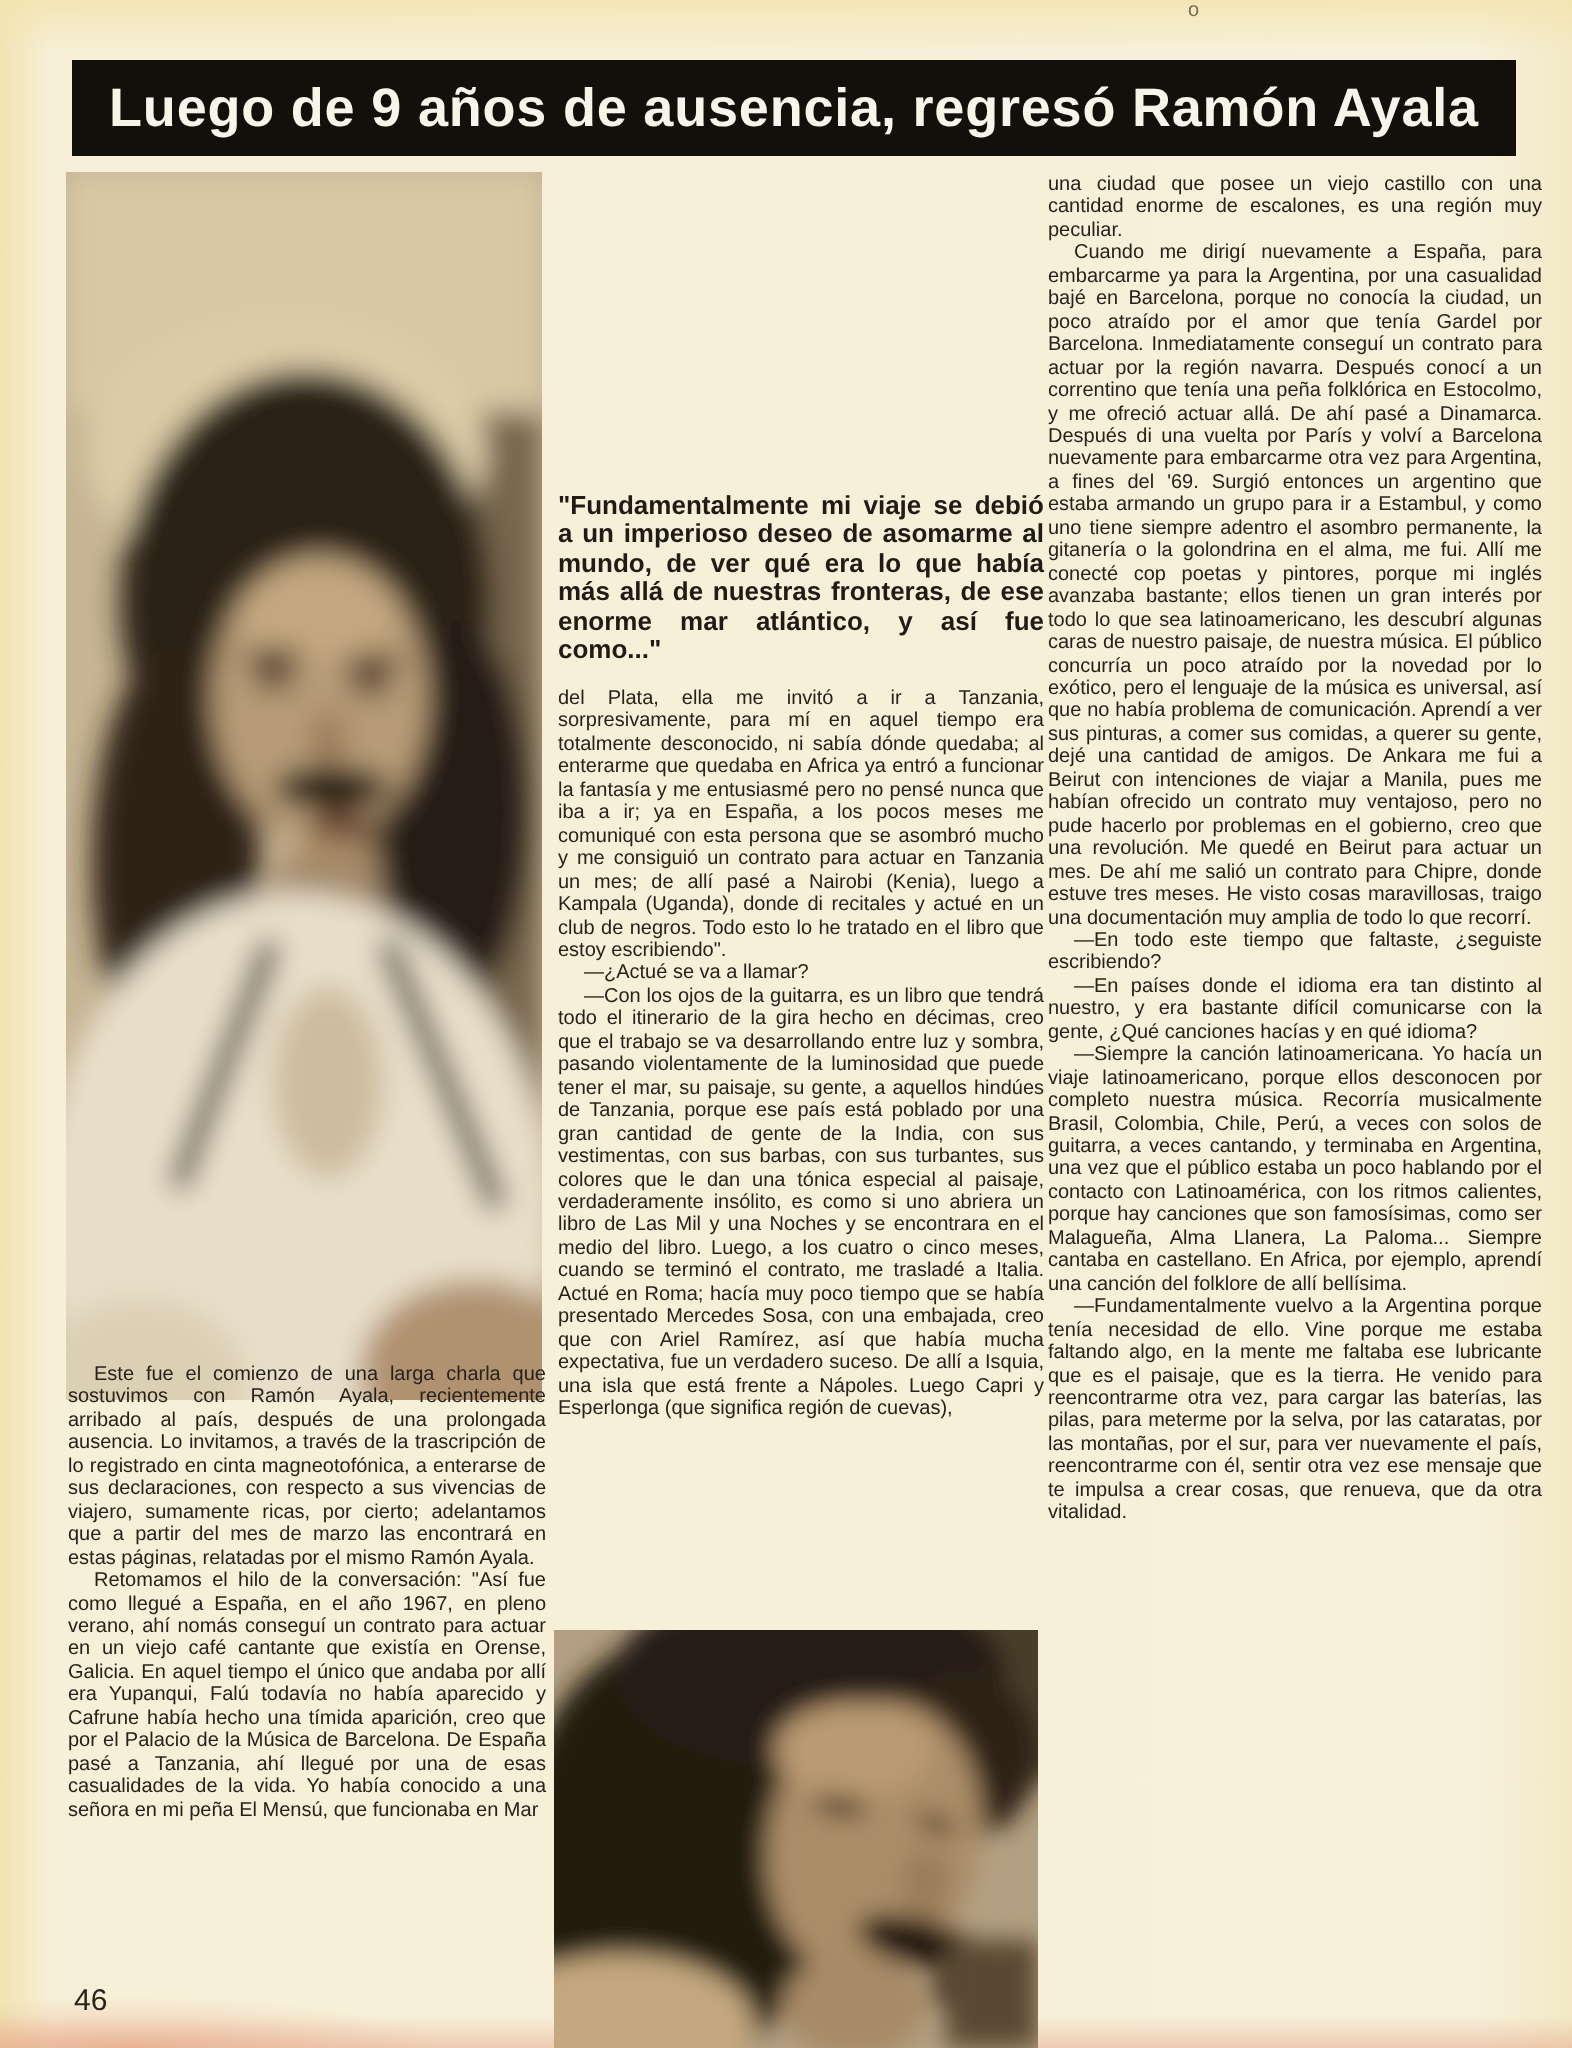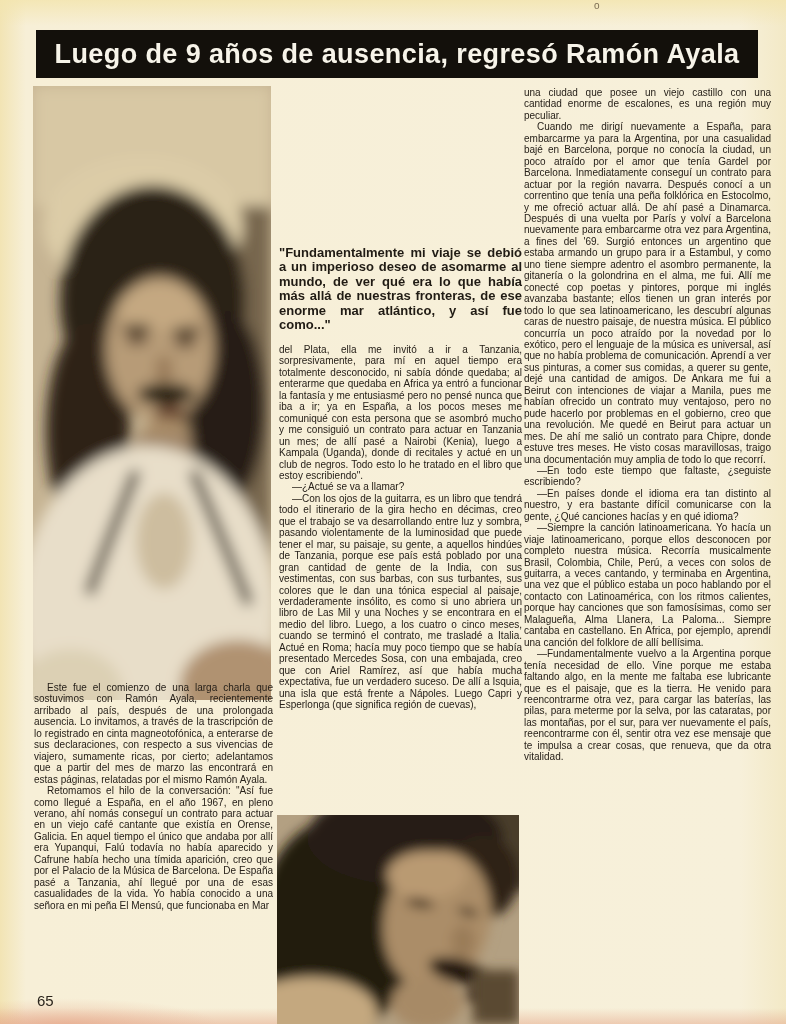--- a/index.html
+++ b/index.html
@@ -145,15 +145,15 @@
 
   <div class="col" id="col-right">
     <p>una ciudad que posee un viejo castillo con una cantidad enorme de escalones, es una región muy peculiar.</p>
     <p class="ind">Cuando me dirigí nuevamente a España, para embarcarme ya para la Argentina, por una casualidad bajé en Barcelona, porque no conocía la ciudad, un poco atraído por el amor que tenía Gardel por Barcelona. Inmediatamente conseguí un contrato para actuar por la región navarra. Después conocí a un correntino que tenía una peña folklórica en Estocolmo, y me ofreció actuar allá. De ahí pasé a Dinamarca. Después di una vuelta por París y volví a Barcelona nuevamente para embarcarme otra vez para Argentina, a fines del '69. Surgió entonces un argentino que estaba armando un grupo para ir a Estambul, y como uno tiene siempre adentro el asombro permanente, la gitanería o la golondrina en el alma, me fui. Allí me conecté cop poetas y pintores, porque mi inglés avanzaba bastante; ellos tienen un gran interés por todo lo que sea latinoamericano, les descubrí algunas caras de nuestro paisaje, de nuestra música. El público concurría un poco atraído por la novedad por lo exótico, pero el lenguaje de la música es universal, así que no había problema de comunicación. Aprendí a ver sus pinturas, a comer sus comidas, a querer su gente, dejé una cantidad de amigos. De Ankara me fui a Beirut con intenciones de viajar a Manila, pues me habían ofrecido un contrato muy ventajoso, pero no pude hacerlo por problemas en el gobierno, creo que una revolución. Me quedé en Beirut para actuar un mes. De ahí me salió un contrato para Chipre, donde estuve tres meses. He visto cosas maravillosas, traigo una documentación muy amplia de todo lo que recorrí.</p>
     <p class="ind">—En todo este tiempo que faltaste, ¿seguiste escribiendo?</p>
     <p class="ind">—En países donde el idioma era tan distinto al nuestro, y era bastante difícil comunicarse con la gente, ¿Qué canciones hacías y en qué idioma?</p>
     <p class="ind">—Siempre la canción latinoamericana. Yo hacía un viaje latinoamericano, porque ellos desconocen por completo nuestra música. Recorría musicalmente Brasil, Colombia, Chile, Perú, a veces con solos de guitarra, a veces cantando, y terminaba en Argentina, una vez que el público estaba un poco hablando por el contacto con Latinoamérica, con los ritmos calientes, porque hay canciones que son famosísimas, como ser Malagueña, Alma Llanera, La Paloma... Siempre cantaba en castellano. En Africa, por ejemplo, aprendí una canción del folklore de allí bellísima.</p>
     <p class="ind">—Fundamentalmente vuelvo a la Argentina porque tenía necesidad de ello. Vine porque me estaba faltando algo, en la mente me faltaba ese lubricante que es el paisaje, que es la tierra. He venido para reencontrarme otra vez, para cargar las baterías, las pilas, para meterme por la selva, por las cataratas, por las montañas, por el sur, para ver nuevamente el país, reencontrarme con él, sentir otra vez ese mensaje que te impulsa a crear cosas, que renueva, que da otra vitalidad.</p>
   </div>
 
-  <div class="pagenum">65</div>
+  <div class="pagenum">46</div>
 
 </div>
 
 </body></html>

